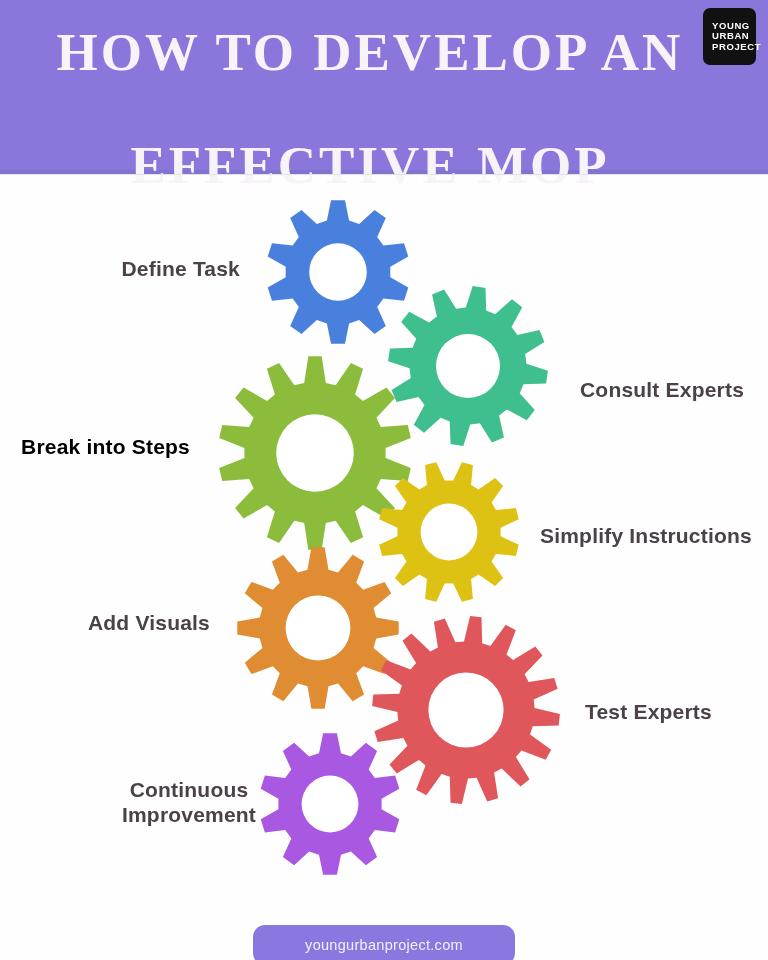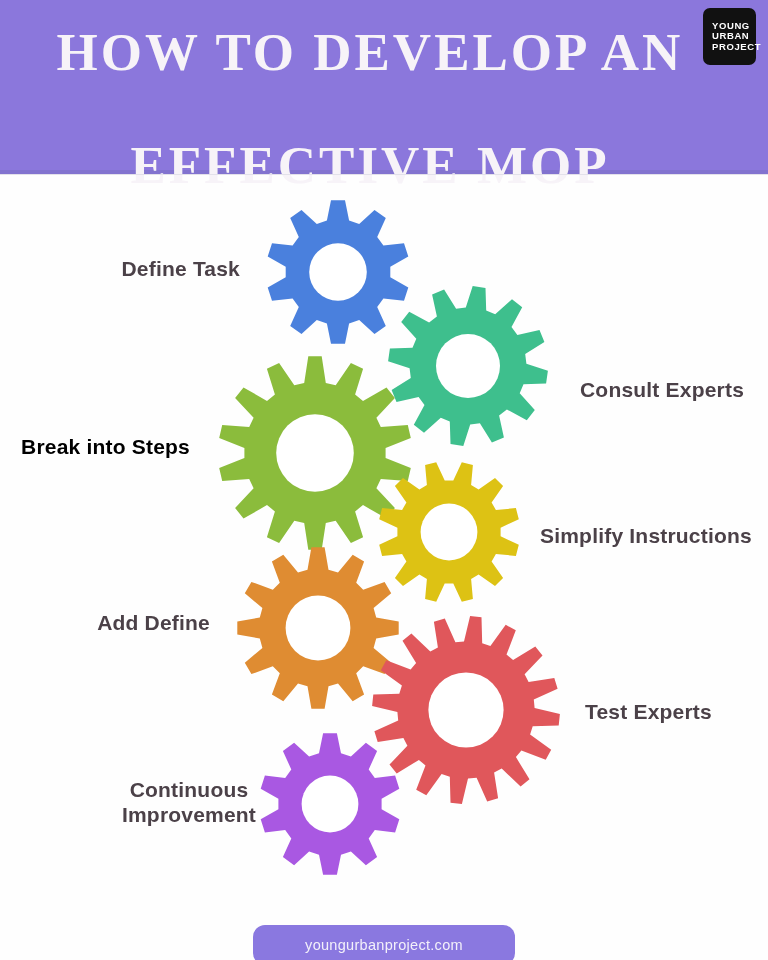--- a/index.html
+++ b/index.html
@@ -100,19 +100,19 @@
   <svg class="gear" style="left:257px;top:557px;width:146px;height:146px" viewBox="0 0 146 146">
       <path d="M62.0 22.3 L66.1 2.3 L79.9 2.3 L84.0 22.3 L93.9 25.6 L108.9 11.8 L120.1 19.9 L111.7 38.5 L117.8 46.9 L138.1 44.6 L142.3 57.7 L124.6 67.8 L124.6 78.2 L142.3 88.3 L138.1 101.4 L117.8 99.1 L111.7 107.5 L120.1 126.1 L108.9 134.2 L93.9 120.4 L84.0 123.7 L79.9 143.7 L66.1 143.7 L62.0 123.7 L52.1 120.4 L37.1 134.2 L25.9 126.1 L34.3 107.5 L28.2 99.1 L7.9 101.4 L3.7 88.3 L21.4 78.2 L21.4 67.8 L3.7 57.7 L7.9 44.6 L28.2 46.9 L34.3 38.5 L25.9 19.9 L37.1 11.8 L52.1 25.6 Z" fill="#a958e2"></path>
       <circle cx="73" cy="73" r="28.4" fill="#ffffff"></circle>
     </svg>
 </div>
 
 <div class="step-label lbl-0" style="color: rgb(75, 65, 72);">Define Task</div>
 <div class="step-label lbl-1" style="color: rgb(75, 65, 72);">Consult Experts</div>
 <div class="step-label lbl-2" style="color: #000000;">Break into Steps</div>
 <div class="step-label lbl-3" style="color: rgb(75, 65, 72);">Simplify Instructions</div>
-<div class="step-label lbl-4" style="color: rgb(75, 65, 72);">Add Define</div>
+<div class="step-label lbl-4" style="color: rgb(75, 65, 72);">Add Visuals</div>
 <div class="step-label lbl-5" style="color: rgb(75, 65, 72);">Test Experts</div>
 <div class="step-label lbl-6" style="color: rgb(75, 65, 72);">Continuous Improvement</div>
 
 <div class="footer-pill" style="background: rgb(138, 120, 224); color: rgb(243, 240, 250);">
   <span>youngurbanproject.com</span>
 </div>
 
 </body></html>

